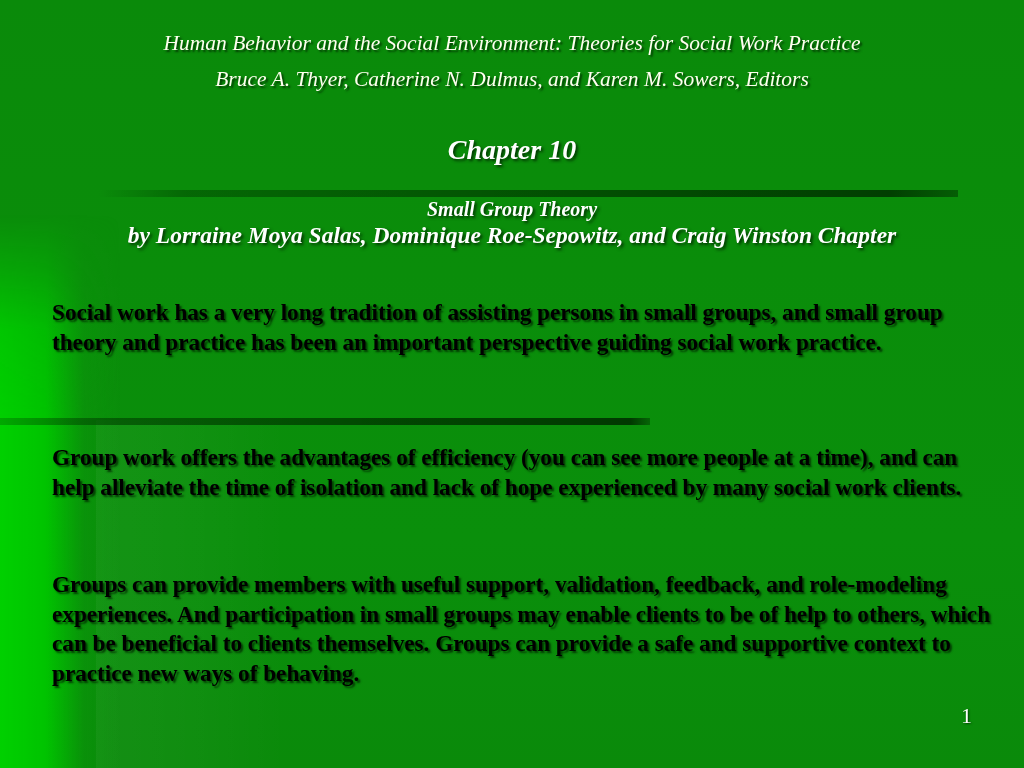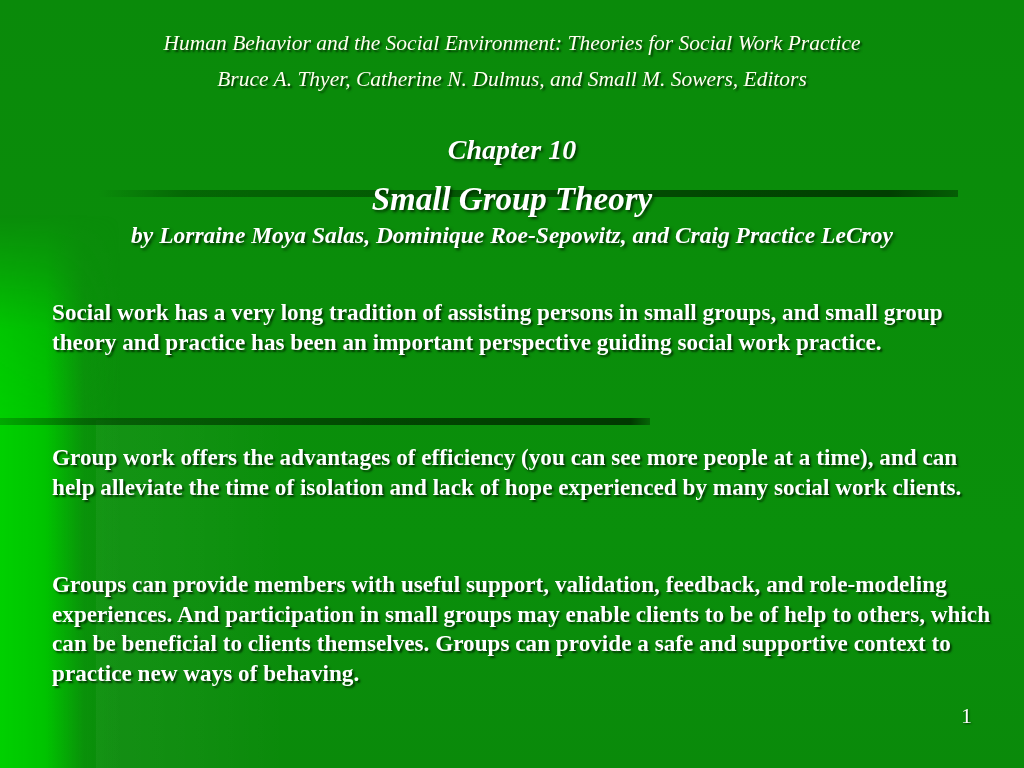--- a/index.html
+++ b/index.html
@@ -128,28 +128,28 @@
     width: 1024px;
     text-align: center;
     font-weight: 700;
     font-style: italic;
     color: #ffffff;
     text-shadow: 2px 2px 3px rgba(0,38,0,0.85);
     white-space: nowrap;
     line-height: 1.0;
   }
   .titleline.chapter { top: 136px; font-size: 28px; }
-  .titleline.subject { top: 183px; font-size: 33px; }
+  .titleline.subject { top: 199px; font-size: 20px; }
   .titleline.byline  { top: 224px; font-size: 23.5px; }
 
   .para {
     position: absolute;
     font-weight: 700;
     font-style: normal;
-    color: #ffffff;
+    color: #000000;
     font-size: 23.2px;
     line-height: 29.6px;
     text-shadow: 2px 2px 2px rgba(0,40,0,0.82);
   }
   .para.p1 { left: 52px; top: 298px; width: 952px; }
   .para.p2 { left: 52px; top: 443px; width: 952px; }
   .para.p3 { left: 52px; top: 570px; width: 952px; }
 
   .slide-number {
     position: absolute;
@@ -168,27 +168,27 @@
 <div class="slide">
 
   <div class="bg-base"></div>
   <div class="bg-left-glow"></div>
   <div class="bg-panel-edge"></div>
   <div class="accent-rule top"></div>
   <div class="accent-rule mid"></div>
 
   <div class="layer">
     <div class="hdr l1">Human Behavior and the Social Environment:  Theories for Social Work Practice</div>
-    <div class="hdr l2">Bruce A. Thyer, Catherine N. Dulmus, and Small M. Sowers, Editors</div>
+    <div class="hdr l2">Bruce A. Thyer, Catherine N. Dulmus, and Karen M. Sowers, Editors</div>
   </div>
 
   <div class="layer">
     <div class="titleline chapter">Chapter 10</div>
     <div class="titleline subject">Small Group Theory</div>
-    <div class="titleline byline">by  Lorraine Moya Salas, Dominique Roe-Sepowitz, and Craig Practice LeCroy</div>
+    <div class="titleline byline">by  Lorraine Moya Salas, Dominique Roe-Sepowitz, and Craig Winston Chapter</div>
   </div>
 
   <div class="layer">
     <div class="para p1">Social work has a very long tradition of assisting persons in small groups, and small group theory and practice has been an important perspective guiding social work practice.</div>
     <div class="para p2">Group work offers the advantages of efficiency (you can see more people at a time), and can help alleviate the time of isolation and lack of hope experienced by many social work clients.</div>
     <div class="para p3">Groups can provide members with useful support, validation, feedback, and role-modeling experiences.  And participation in small groups may enable clients to be of help to others, which can be beneficial to clients themselves.  Groups can provide a safe and supportive context to practice new ways of behaving.</div>
   </div>
 
   <div class="slide-number">1</div>
 

